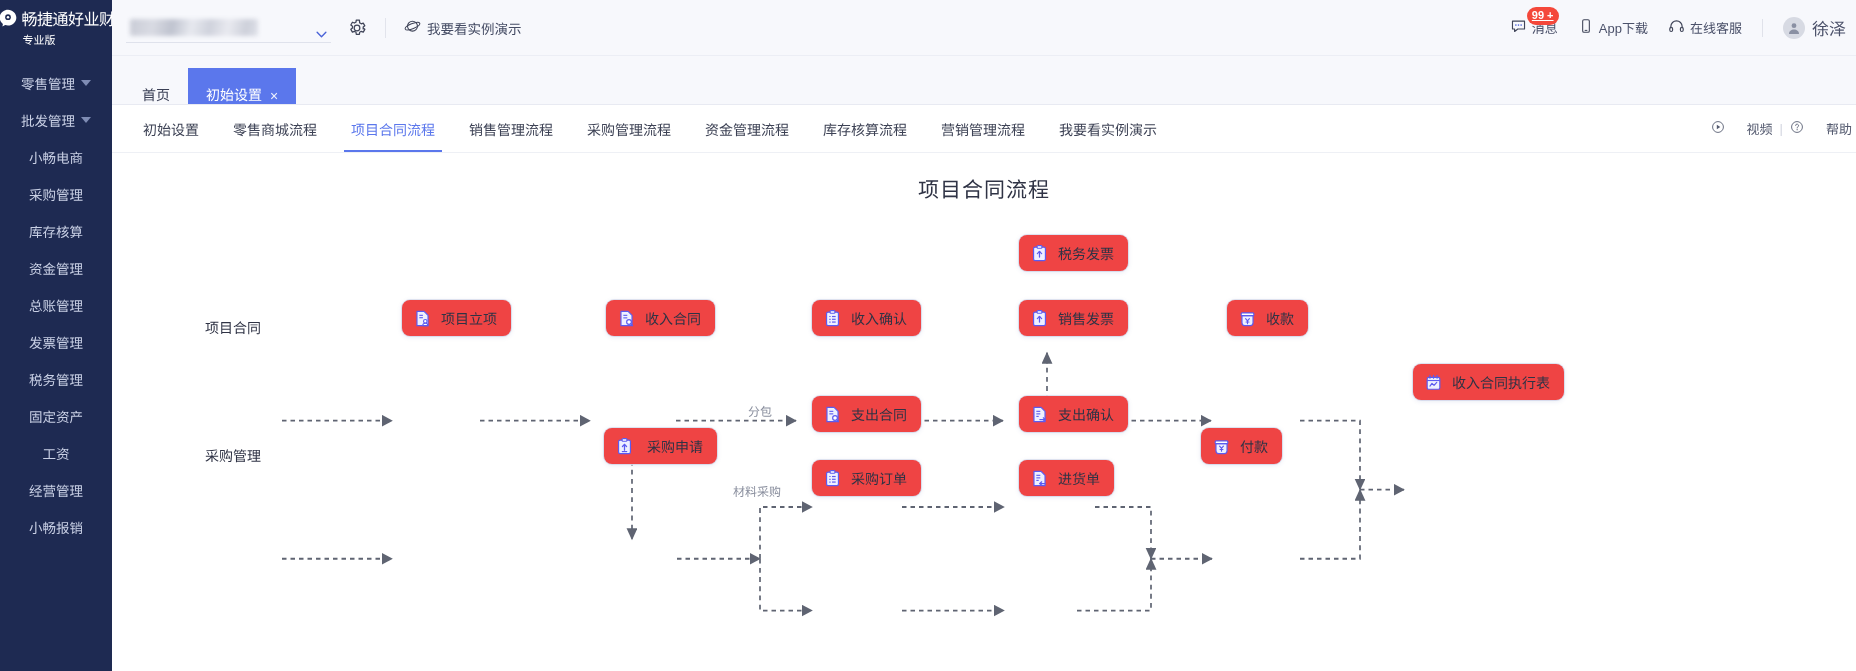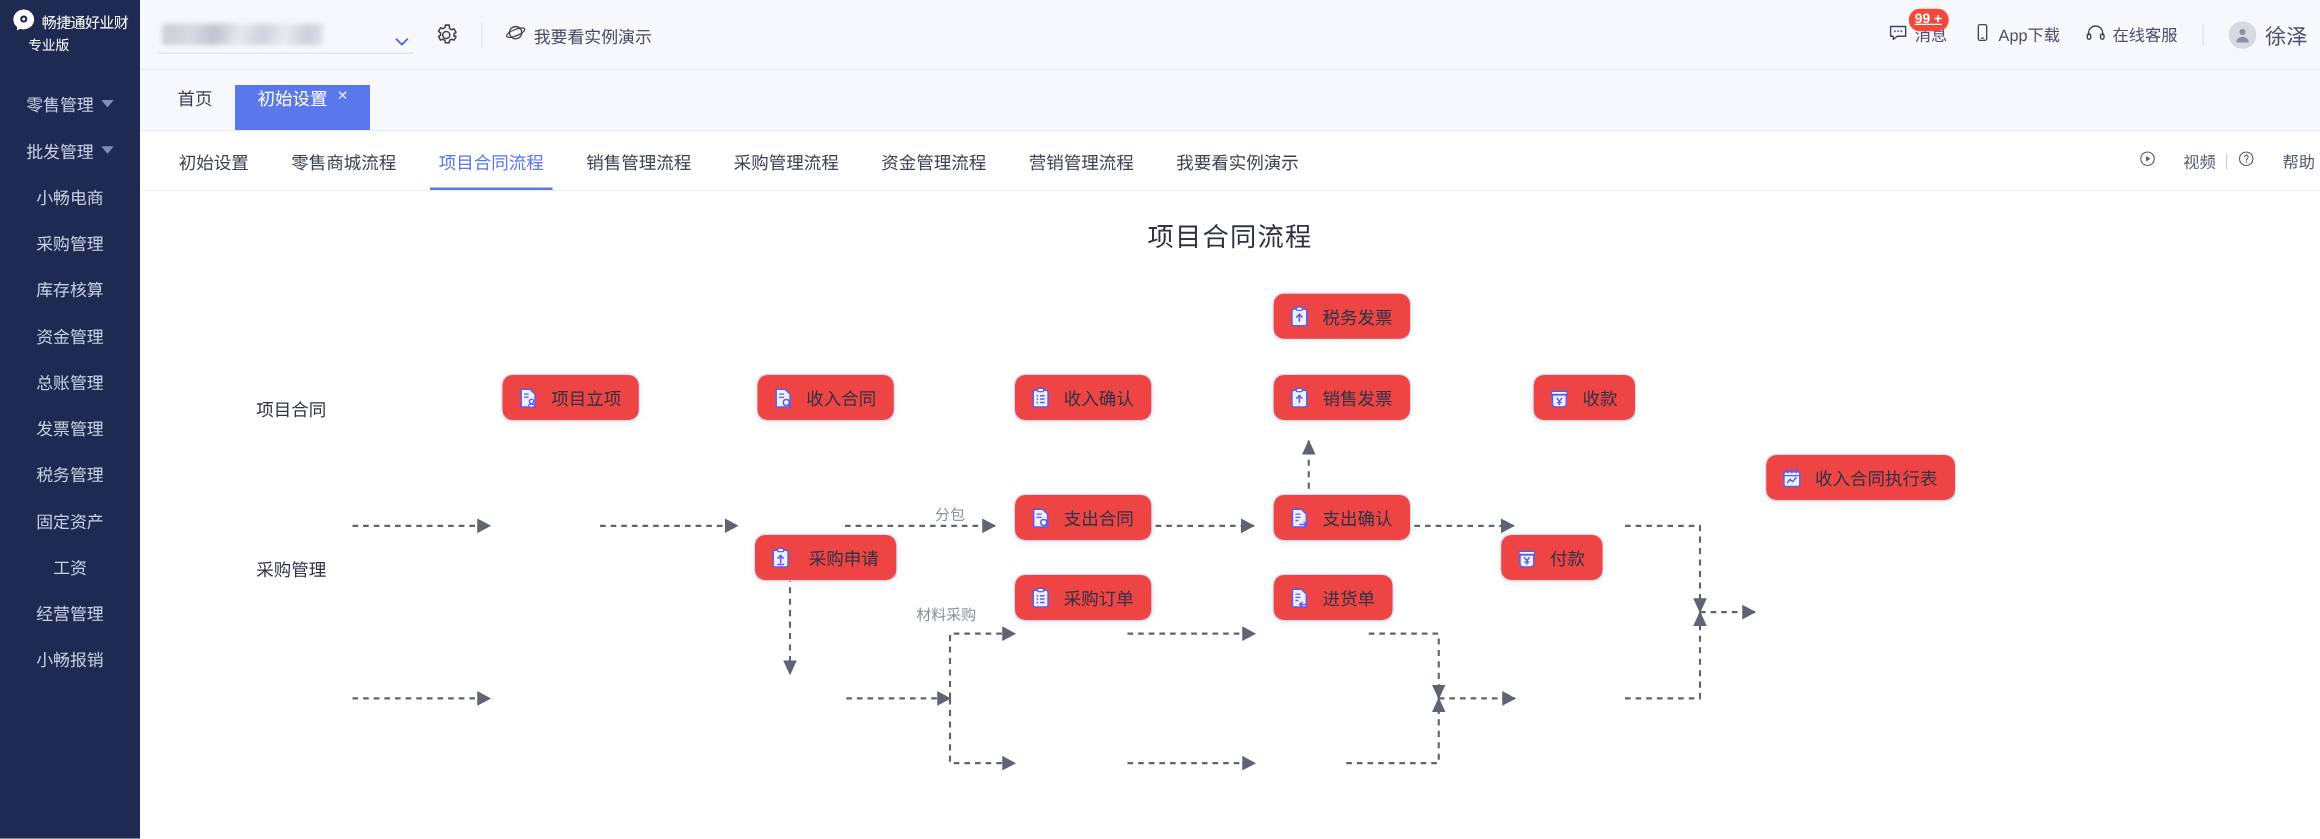--- a/index.html
+++ b/index.html
@@ -22,21 +22,21 @@
   }
   .brand {
     height: 56px;
     padding: 6px 0 0 0;
     display: flex; flex-direction: column; align-items: center;
     position: relative;
   }
   .brand-row { display: flex; align-items: center; gap: 4px; }
   .brand-logo { width: 20px; height: 20px; flex: 0 0 20px; }
   .brand-name {
-    color: #ffffff; font-size: 12px; letter-spacing: -0.5px;
+    color: #ffffff; font-size: 16px; letter-spacing: -0.5px;
     white-space: nowrap;
   }
   .brand-sub {
     color: #ffffff; font-size: 11px; margin-top: 1px; margin-right: 34px;
   }
   .menu { margin-top: 8px; }
   .menu-item {
     height: 37px;
     display: flex; align-items: center; justify-content: center;
     gap: 6px;
@@ -110,21 +110,21 @@
 
   
   .tabstrip {
     height: 49px; background: #f7f8fc;
     display: flex; align-items: flex-end;
     padding-left: 12px;
     border-bottom: 1px solid #e8eaf2;
   }
   .tab {
     height: 36px; padding: 0 18px;
-    display: flex; align-items: flex-start; gap: 8px;
+    display: flex; align-items: flex-end; gap: 8px;
     font-size: 14px; color: #3a3f55; cursor: pointer;
   }
   .tab.active {
     background: #5b77ec; color: #ffffff;
   }
   .tab .close-x { font-size: 14px; opacity: .9; }
 
   
   .subnav {
     height: 48px; background: #ffffff;
@@ -329,20 +329,21 @@
       </div>
 
     <div class="subnav">
       <div style="display:flex;align-items:center;" id="subnav-items">
           <div class="subnav-item">初始设置</div>
           <div class="subnav-item">零售商城流程</div>
           <div class="subnav-item active">项目合同流程</div>
           <div class="subnav-item">销售管理流程</div>
           <div class="subnav-item">采购管理流程</div>
           <div class="subnav-item">资金管理流程</div>
+          <div class="subnav-item">库存核算流程</div>
           <div class="subnav-item">营销管理流程</div>
           <div class="subnav-item">我要看实例演示</div>
         </div>
       <div class="subnav-right">
         <span class="sn-link">
           <span>
             <svg viewBox="0 0 24 24" width="14" height="14">
               <circle cx="12" cy="12" r="9.3" fill="none" stroke="#555b70" stroke-width="1.5"></circle>
               <path d="M10 8.2l6 3.8-6 3.8z" fill="#555b70"></path>
             </svg>

